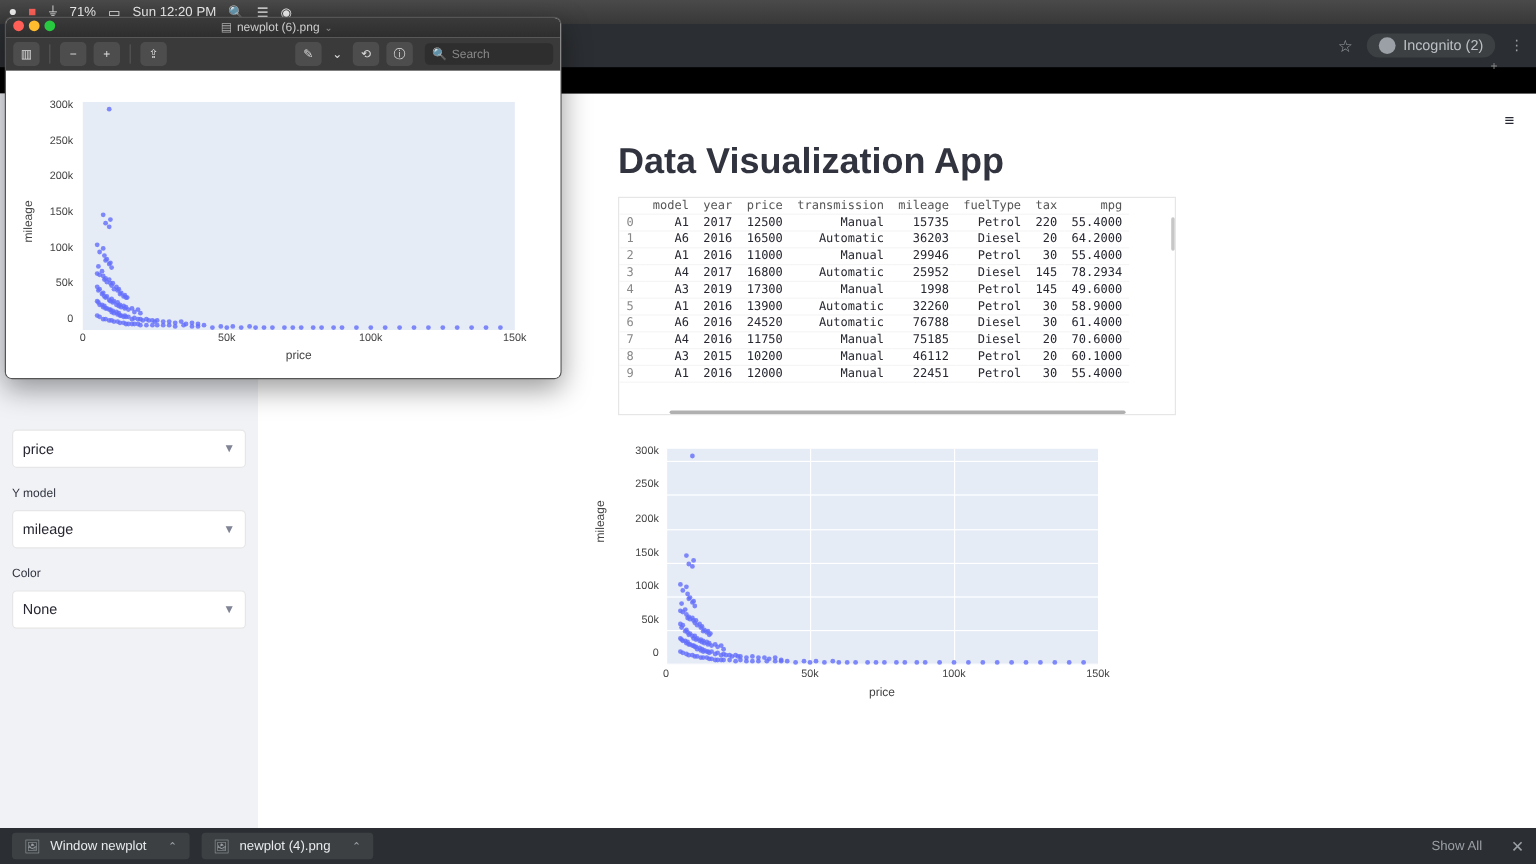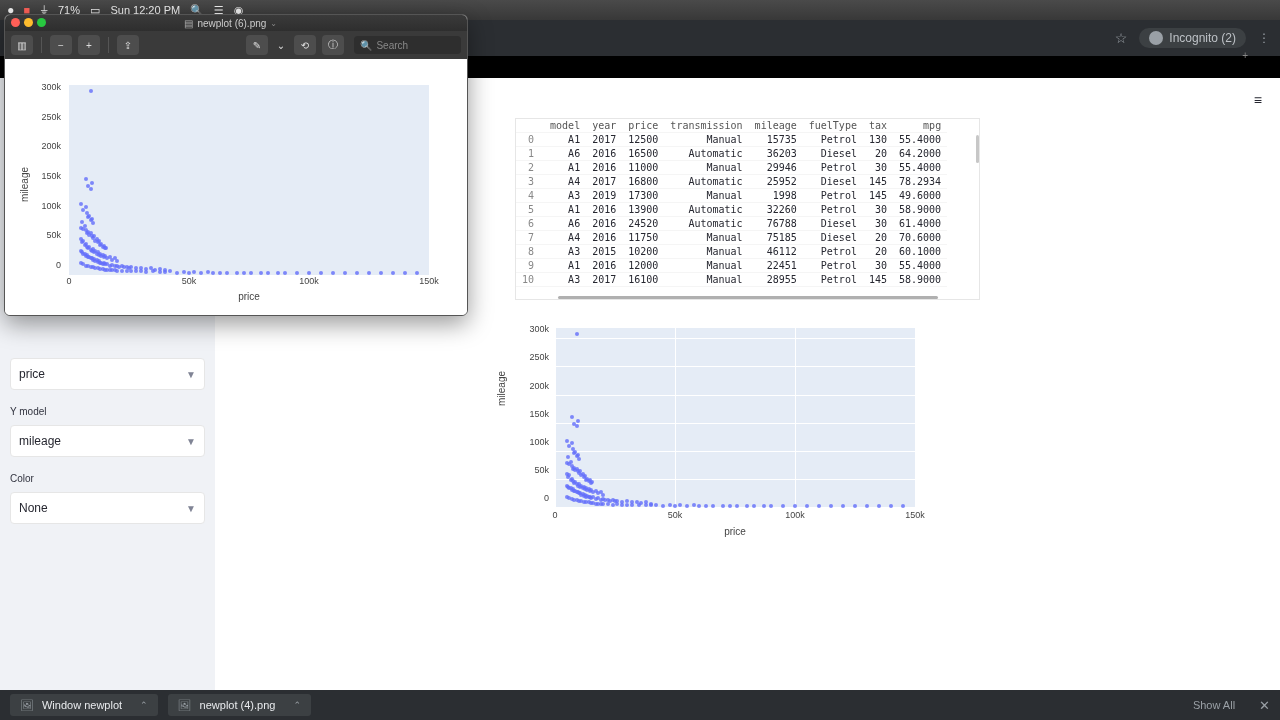--- a/index.html
+++ b/index.html
@@ -129,20 +129,21 @@
       </div>
       <div class="sb-label">Color</div>
       <div class="sb-select">
         <span>None</span>
         <span class="caret">▼</span>
       </div>
     </div>
 
     <div class="main">
       <div class="hamburger">≡</div>
+      <h1 class="app-title">Data Visualization App</h1>
 
       <div class="df-wrap">
         <div class="df-scrollthumb"></div>
         <div class="df-hscroll"></div>
         <table class="df-table" id="df-table">
             <thead>
               <tr>
                 <th class="idx"></th>
                 <th>model</th>
                 <th>year</th>
@@ -156,21 +157,21 @@
             </thead>
             <tbody>
               <tr>
                 <td class="idx">0</td>
                 <td>A1</td>
                 <td>2017</td>
                 <td>12500</td>
                 <td>Manual</td>
                 <td>15735</td>
                 <td>Petrol</td>
-                <td>130</td>
+                <td>220</td>
                 <td>55.4000</td>
               </tr>
               <tr>
                 <td class="idx">1</td>
                 <td>A6</td>
                 <td>2016</td>
                 <td>16500</td>
                 <td>Automatic</td>
                 <td>36203</td>
                 <td>Diesel</td>
@@ -257,31 +258,20 @@
               <tr>
                 <td class="idx">9</td>
                 <td>A1</td>
                 <td>2016</td>
                 <td>12000</td>
                 <td>Manual</td>
                 <td>22451</td>
                 <td>Petrol</td>
                 <td>30</td>
                 <td>55.4000</td>
-              </tr>
-              <tr>
-                <td class="idx">10</td>
-                <td>A3</td>
-                <td>2017</td>
-                <td>16100</td>
-                <td>Manual</td>
-                <td>28955</td>
-                <td>Petrol</td>
-                <td>145</td>
-                <td>58.9000</td>
               </tr>
             </tbody>
           </table>
       </div>
 
       <div class="chart-area">
         <div class="chart-yticks" id="main-yticks">
             <span style="bottom: 0px;">0</span>
             <span style="bottom: 28.125px;">50k</span>
             <span style="bottom: 56.25px;">100k</span>

